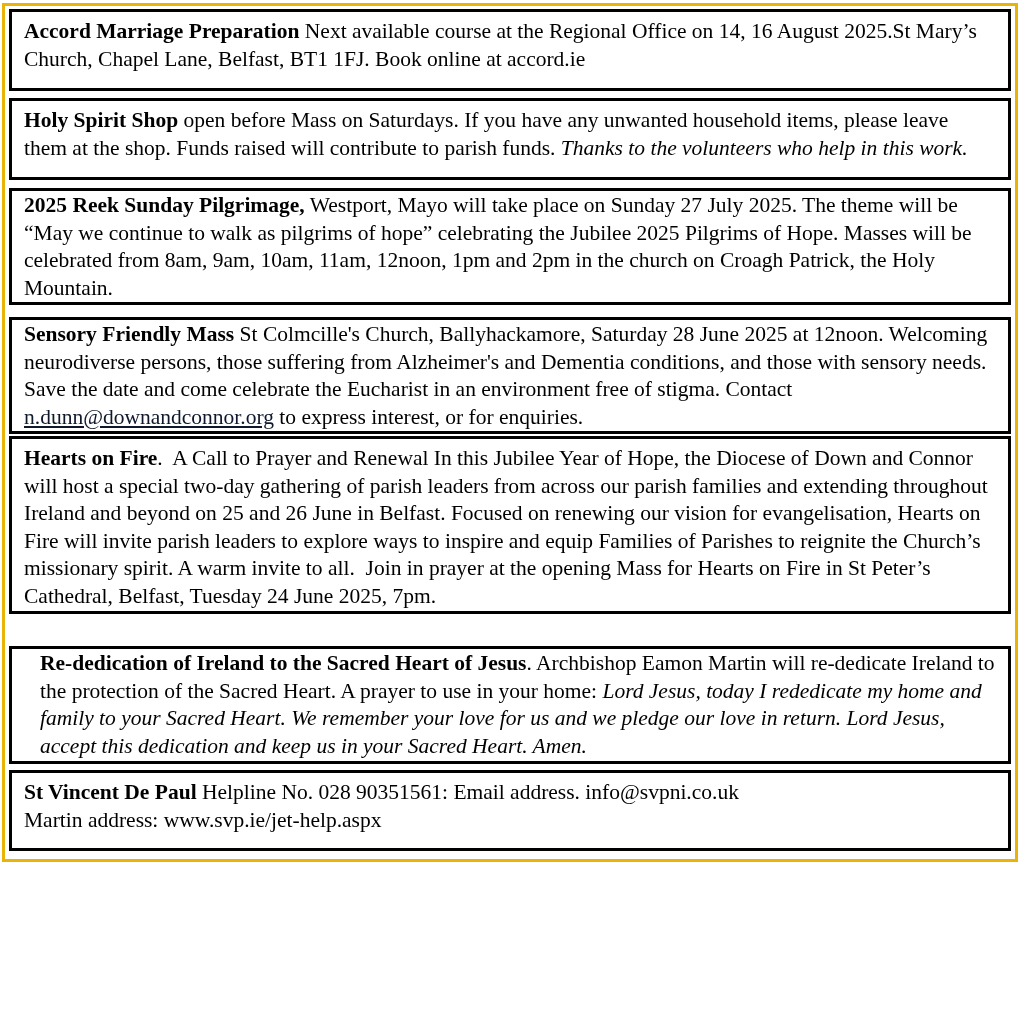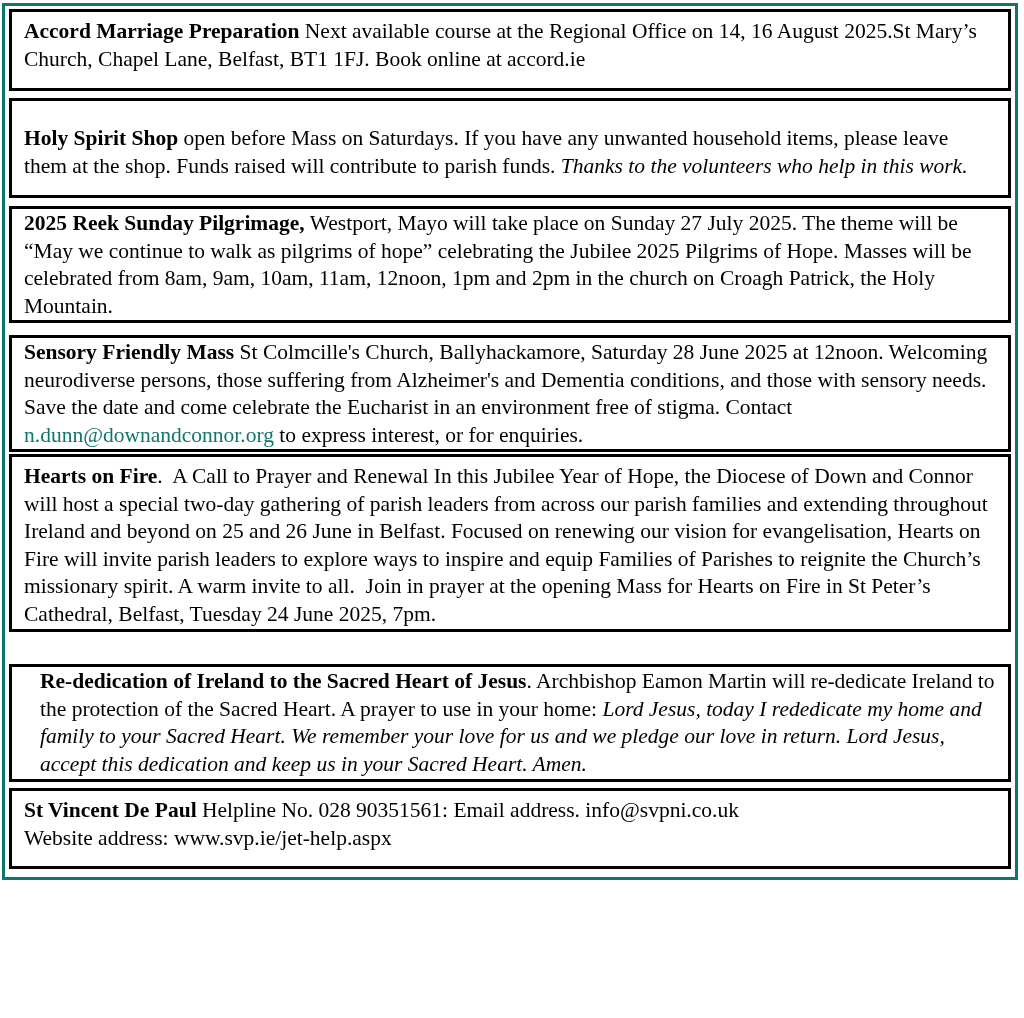--- a/index.html
+++ b/index.html
@@ -4,46 +4,47 @@
 <style>
   html, body {
     margin: 0;
     padding: 0;
     background: #ffffff;
     width: 1024px;
   }
   .page {
     box-sizing: border-box;
     margin: 3px 6px 10px 2px;
-    border: 3px solid #0f766e;
+    border: 3px solid #eab308;
     padding: 3px 4px 4px 4px;
     background: #ffffff;
   }
   .notice {
     border: 3px solid #000000;
     background: #ffffff;
   }
   .notice-text {
     margin: 0;
     font-family: "Liberation Serif", serif;
     font-size: 21.5px;
     line-height: 27.5px;
     color: #000000;
     white-space: pre-wrap;
   }
   .seg-bold   { font-weight: bold; }
   .seg-italic { font-style: italic; }
   .email-link {
-    color: #0f766e;
+    color: #0f172a;
+    text-decoration: underline;
     cursor: pointer;
   }
   .line2 { display: block; }
   
   .n1 { padding: 6px 12px 15px 12px; margin-bottom: 7px; }
-  .n2 { padding: 24px 12px 15px 12px; margin-bottom: 8px; }
+  .n2 { padding: 6px 12px 15px 12px; margin-bottom: 8px; }
   .n3 { padding: 6px 12px 13px 12px; margin-bottom: 7px; }
   .n4 { padding: 1px 12px 0px 12px;  margin-bottom: 12px; }
   .n5 { padding: 1px 12px 0px 12px;  margin-bottom: 2px; }
   .n6 { padding: 6px 12px 1px 12px;  margin-bottom: 3px; }
   .n7 { padding: 1px 12px 1px 28px;  margin-bottom: 6px; margin-top: 32px; }
   .n8 { padding: 6px 12px 14px 12px; margin-bottom: 4px; }
 </style>
 </head>
 <body>
 
@@ -68,16 +69,16 @@
 
   <section class="notice n6">
     <p class="notice-text"><b class="seg-bold">Hearts on Fire</b><span>.  A Call to Prayer and Renewal In this Jubilee Year of Hope, the Diocese of Down and Connor will host a special two-day gathering of parish leaders from across our parish families and extending throughout Ireland and beyond on 25 and 26 June in Belfast. Focused on renewing our vision for evangelisation, Hearts on Fire will invite parish leaders to explore ways to inspire and equip Families of Parishes to reignite the Church’s missionary spirit. A warm invite to all.  Join in prayer at the opening Mass for Hearts on Fire in St Peter’s Cathedral, Belfast, Tuesday 24 June 2025, 7pm.</span></p>
   </section>
 
   <section class="notice n7">
     <p class="notice-text"><b class="seg-bold">Re-dedication of Ireland to the Sacred Heart of Jesus</b><span>. Archbishop Eamon Martin will re-dedicate Ireland to the protection of the Sacred Heart. A prayer to use in your home: </span><i class="seg-italic">Lord Jesus, today I rededicate my home and family to your Sacred Heart. We remember your love for us and we pledge our love in return. Lord Jesus, accept this dedication and keep us in your Sacred Heart. Amen.</i></p>
   </section>
 
   <section class="notice n8">
-    <p class="notice-text"><b class="seg-bold">St Vincent De Paul</b><span> Helpline No. 028 90351561: Email address. info@svpni.co.uk</span><span class="line2">Website address: www.svp.ie/jet-help.aspx</span></p>
+    <p class="notice-text"><b class="seg-bold">St Vincent De Paul</b><span> Helpline No. 028 90351561: Email address. info@svpni.co.uk</span><span class="line2">Martin address: www.svp.ie/jet-help.aspx</span></p>
   </section>
 
 </div>
 
 </body></html>

